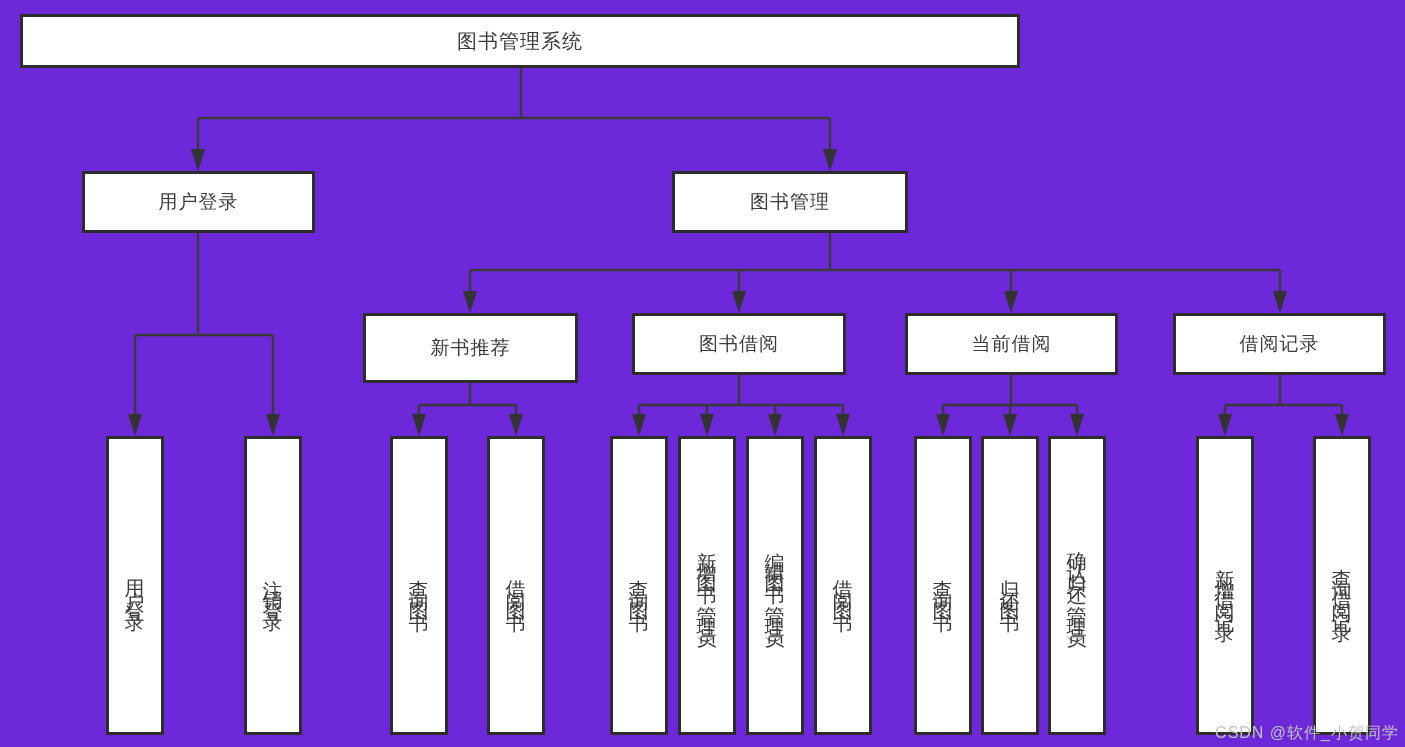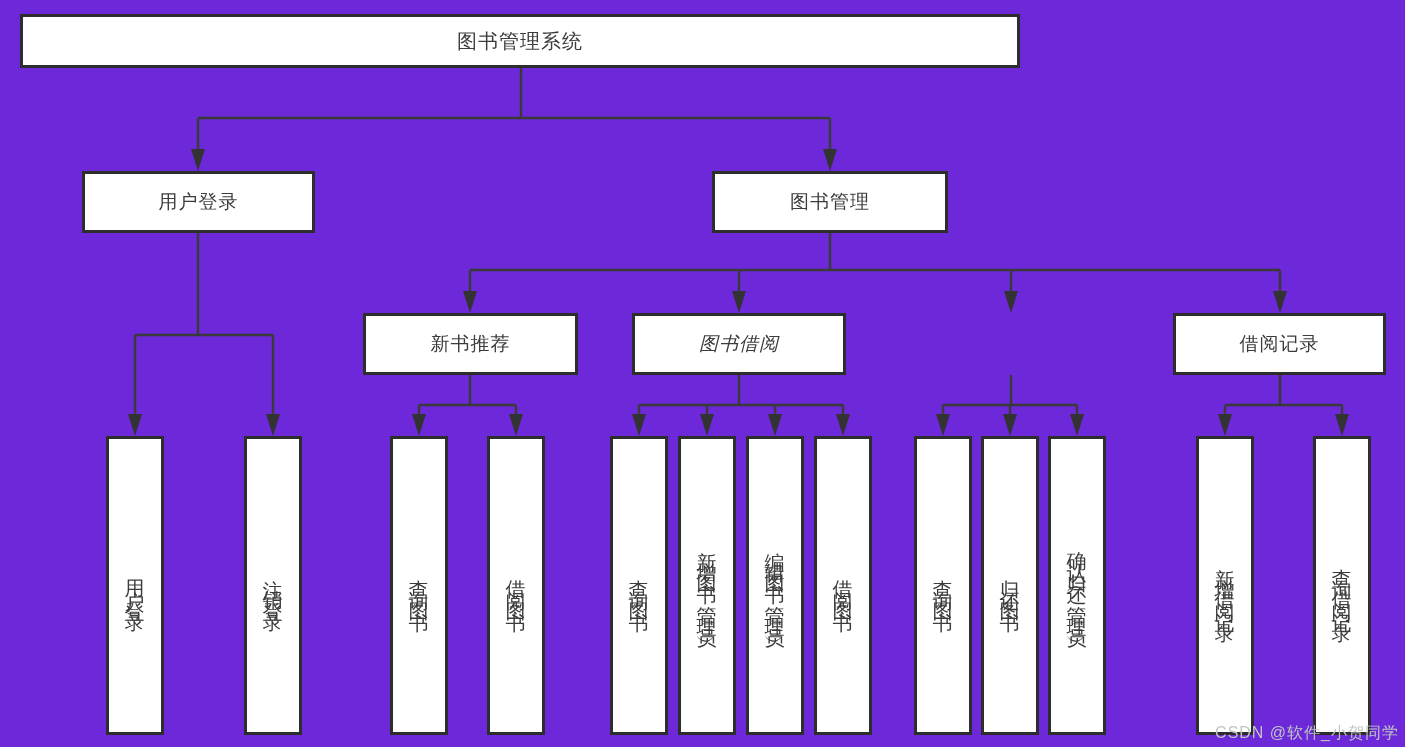--- a/index.html
+++ b/index.html
@@ -137,29 +137,32 @@
     <polygon points="1335,414 1349,414 1342,436"></polygon>
   </svg>
 
   <div class="node root hbox" style="left:20px; top:14px; width:1000px; height:54px;">
     <span>图书管理系统</span>
   </div>
 
   <div class="node hbox" style="left:82px; top:171px; width:233px; height:62px;">
     <span>用户登录</span>
   </div>
-  <div class="node hbox" style="left:712px; top:171px; width:236px; height:62px;">
+  <div class="node hbox" style="left:672px; top:171px; width:236px; height:62px;">
     <span>图书管理</span>
   </div>
 
-  <div class="node hbox" style="left:363px; top:313px; width:215px; height:62px;">
+  <div class="node hbox" style="left:363px; top:313px; width:215px; height:70px;">
     <span>新书推荐</span>
   </div>
-  <div class="node hbox" style="left:632px; top:313px; width:214px; height:62px;font-style:italic;">
+  <div class="node hbox" style="left:632px; top:313px; width:214px; height:62px;">
     <span>图书借阅</span>
+  </div>
+  <div class="node hbox" style="left:905px; top:313px; width:213px; height:62px;">
+    <span>当前借阅</span>
   </div>
   <div class="node hbox" style="left:1173px; top:313px; width:213px; height:62px;text-align:right;">
     <span>借阅记录</span>
   </div>
 
   <div class="node leaf" style="left:106px; top:436px; width:58px; height:299px;">
     <span>用户登录</span>
   </div>
   <div class="node leaf" style="left:244px; top:436px; width:58px; height:299px;">
     <span>注销登录</span>

